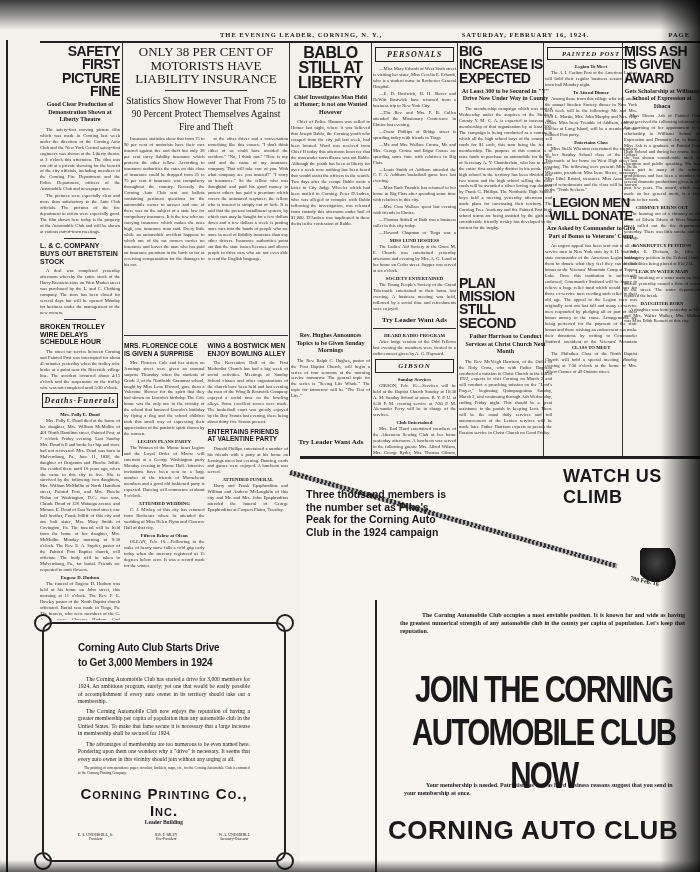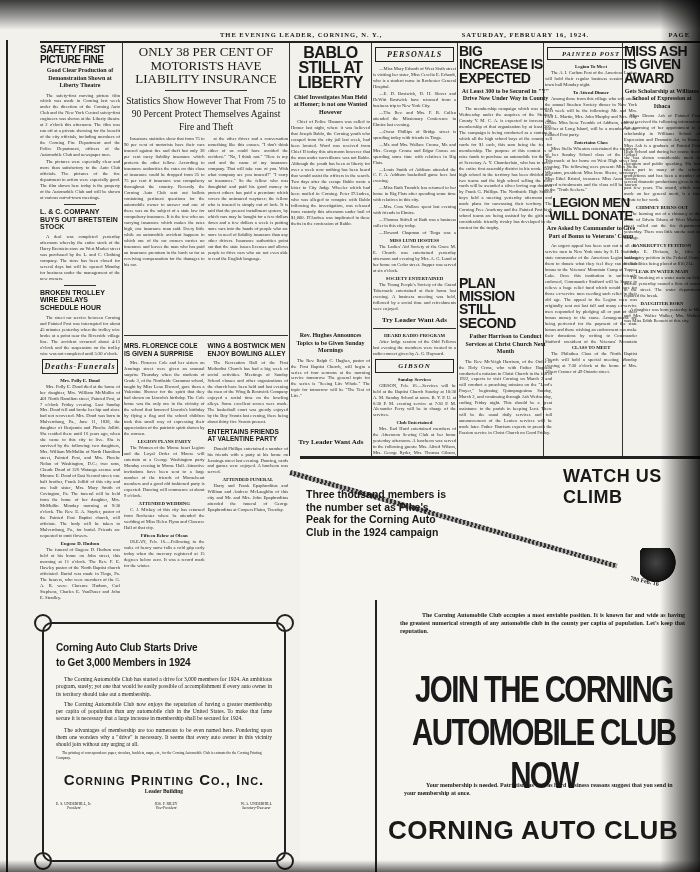--- a/index.html
+++ b/index.html
@@ -55,21 +55,21 @@
   .minihead { font-size: 4.8px; font-weight: bold; text-align: center; margin: 2px 0 1px; }
   .boxhead {
     border: 1px solid #222; text-align: center; font-style: italic; font-weight: bold;
     font-size: 8px; letter-spacing: 1px; padding: 2px 0; margin: 2px 2px 4px;
   }
   .shortrule { width: 40%; height: 1px; background: #333; margin: 3px auto; }
   .wantads { font-size: 7px; font-weight: bold; text-align: center; }
   
   .ad1 {
     position: absolute; left: 42px; top: 622px; width: 244px; height: 240px;
-    border: 2px solid #222; border-radius: 10px; padding: 16px 12px 10px;
+    border: 2px solid #222; border-radius: 10px; padding: 16px 34px 10px;
     background: #f6f5f0;
   }
   .ad1 .title {
     font-family: "Liberation Sans", sans-serif; font-weight: bold; font-size: 10px;
     line-height: 1.5; margin-bottom: 6px; letter-spacing: -0.2px;
   }
   .ad1 .txt { font-size: 5.6px; line-height: 1.3; text-align: justify; text-indent: 8px; margin-bottom: 3px; }
   .ad1 .fine { font-size: 3.6px; line-height: 1.3; margin: 3px 0 10px; text-indent: 6px; }
   .ad1 .co {
     font-family: "Liberation Sans", sans-serif; font-weight: bold; font-size: 15px;
@@ -136,21 +136,21 @@
   <div class="rule-top"></div>
 
   <div class="vline" style="left:122px; top:43px; height:413px;"></div>
   <div class="vline" style="left:289px; top:43px; height:413px;"></div>
   <div class="vline" style="left:371px; top:43px; height:830px;"></div>
   <div class="vline" style="left:457px; top:43px; height:413px;"></div>
   <div class="vline" style="left:543px; top:43px; height:413px;"></div>
   <div class="vline" style="left:622px; top:43px; height:413px;"></div>
 
   <div class="col" style="left:40px; top:45px; width:80px; height:575px;">
-    <div class="hl" style="font-size:10px; text-align:left;">SAFETY FIRST PICTURE FINE</div>
+    <div class="hl" style="font-size:14px; text-align:right;">SAFETY FIRST PICTURE FINE</div>
     <div class="sub">Good Clear Production of Demonstration Shown at Liberty Theatre</div>
     <div class="body">
       <p>The safety-first moving picture film which was made in Corning last week under the direction of the Corning Auto Club and the New York Central safety-first engineers was shown at the Liberty theatre at 2 o'clock this afternoon. The film was run off at a private showing for the benefit of the city officials, including members of the Corning Fire Department and the Police Department, officers of the Automobile Club and newspaper men.</p>
       <p>The pictures were especially clear and more than satisfactory to the Auto Club officials. The pictures of the fire department in action were especially good. The film shown here today is the property of the Automobile Club and will be shown at various out-of-town meetings.</p>
     </div>
     <div class="shortrule"></div>
     <div class="smallhead">L. &amp; C. COMPANY BUYS OUT BRETSTEIN STOCK</div>
     <div class="body">A deal was completed yesterday afternoon whereby the entire stock of the Harry Bretstein store on West Market street was purchased by the L. and C. Clothing company. The store has been closed for several days but will be opened Monday for business under the management of the new owners.</div>
     <div class="shortrule"></div>
     <div class="smallhead">BROKEN TROLLEY WIRE DELAYS SCHEDULE HOUR</div>

